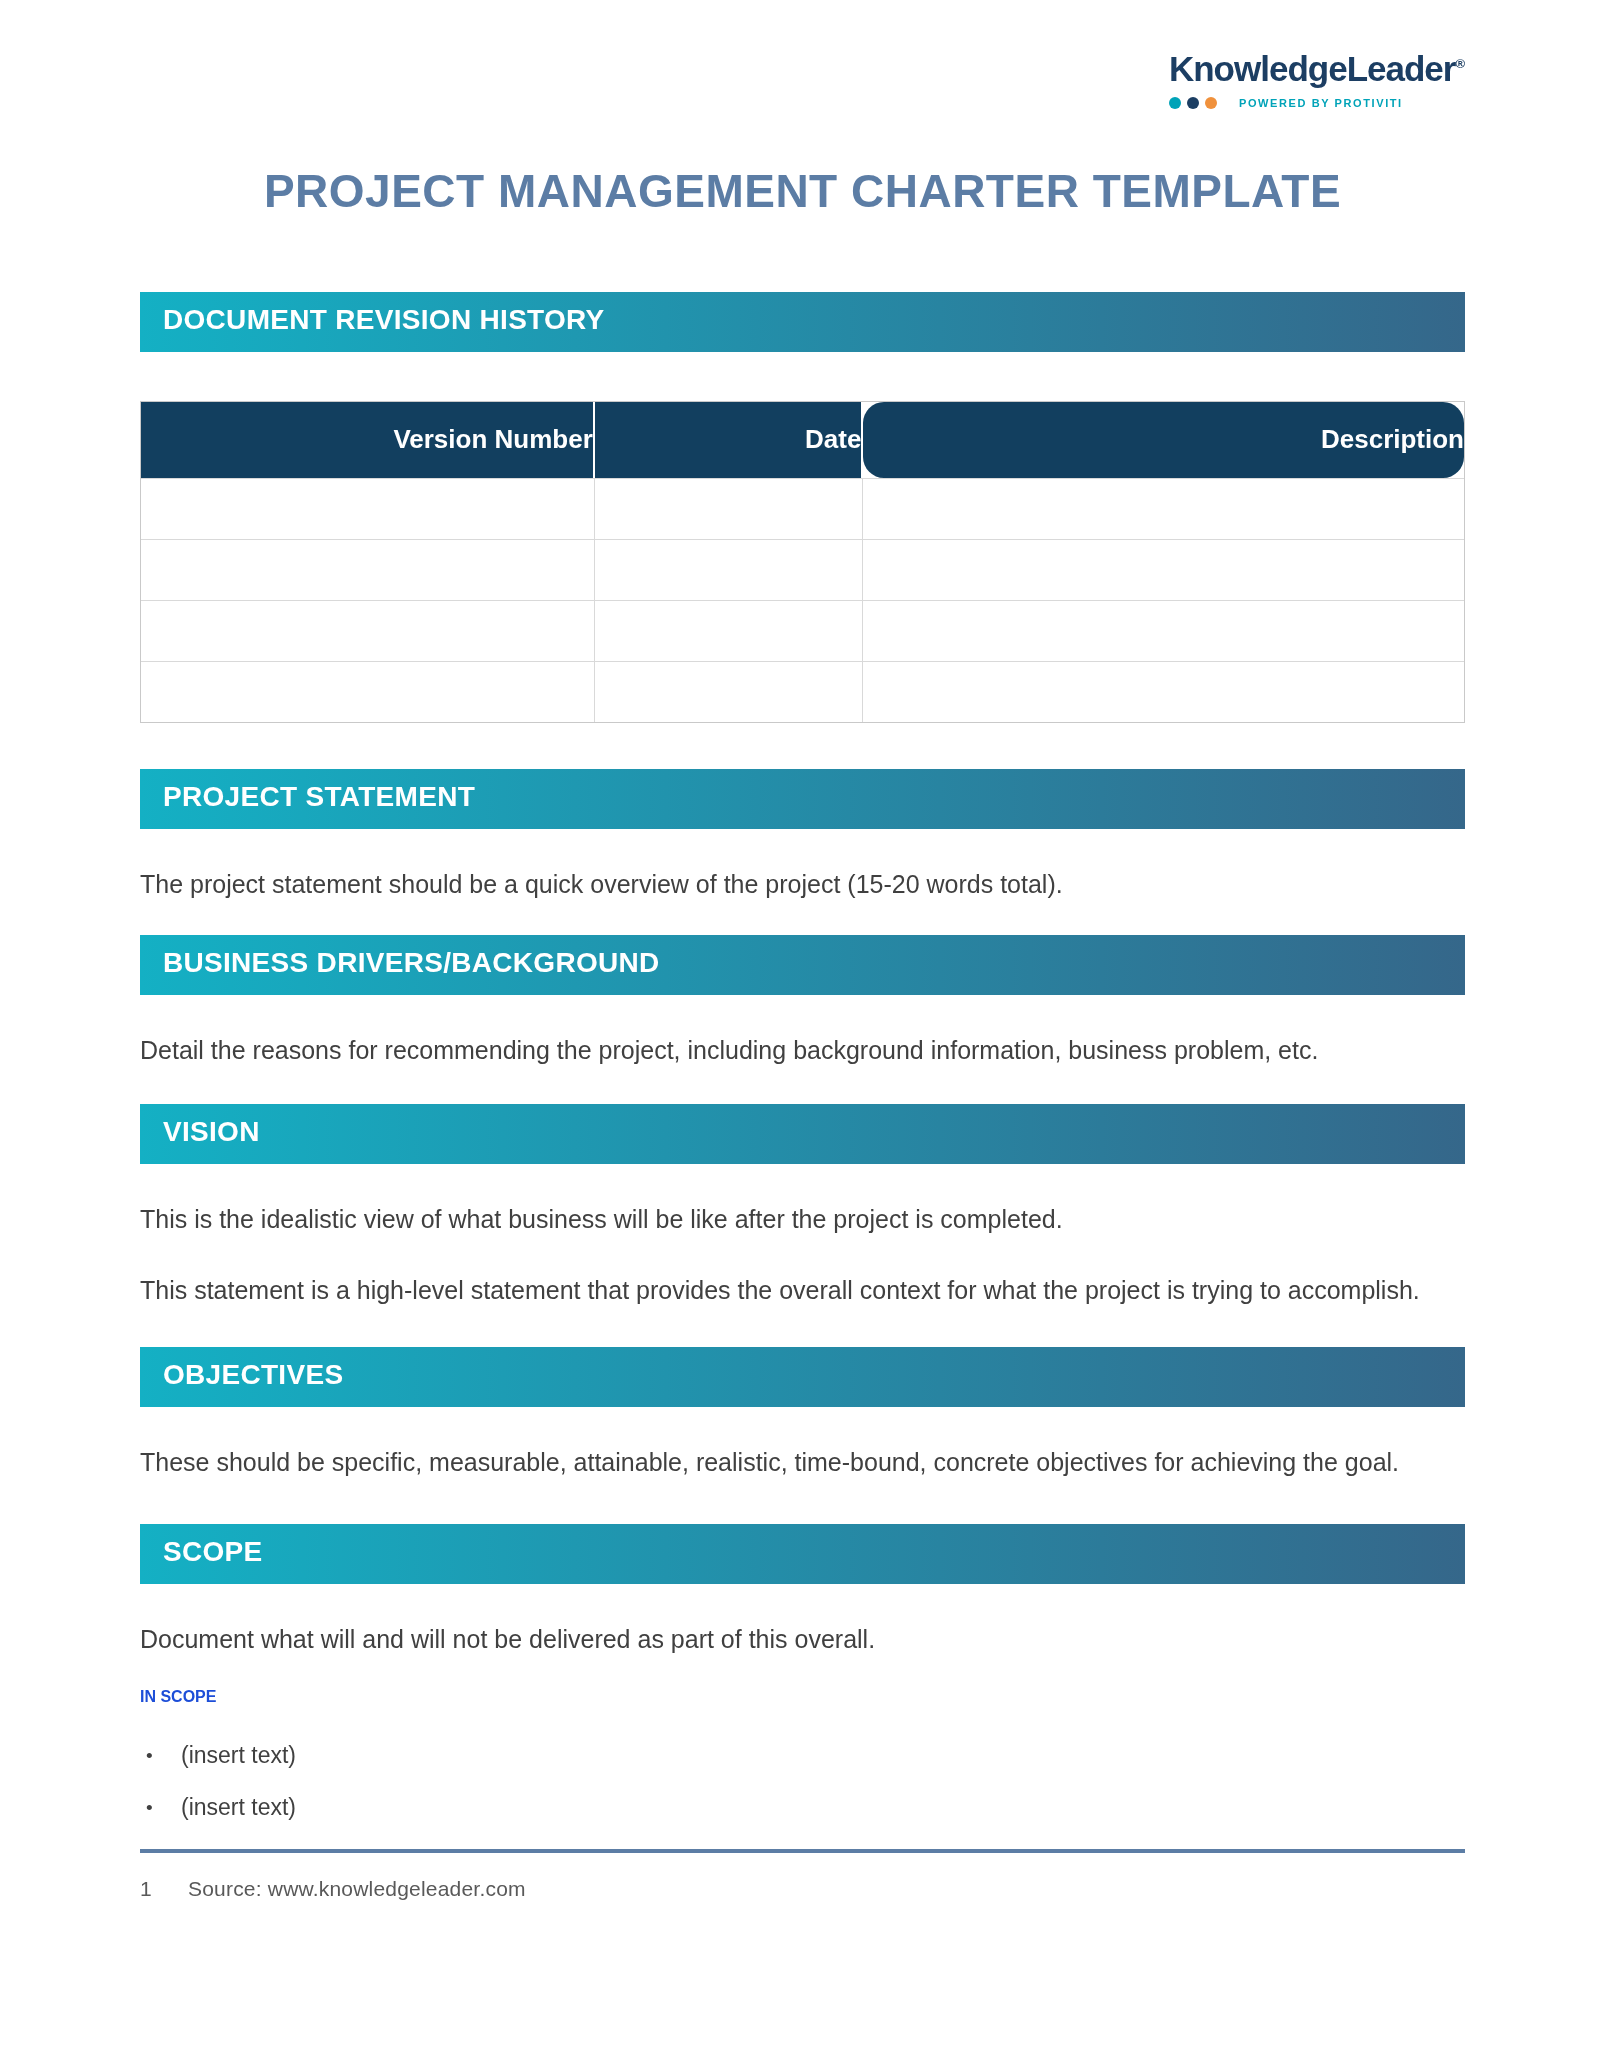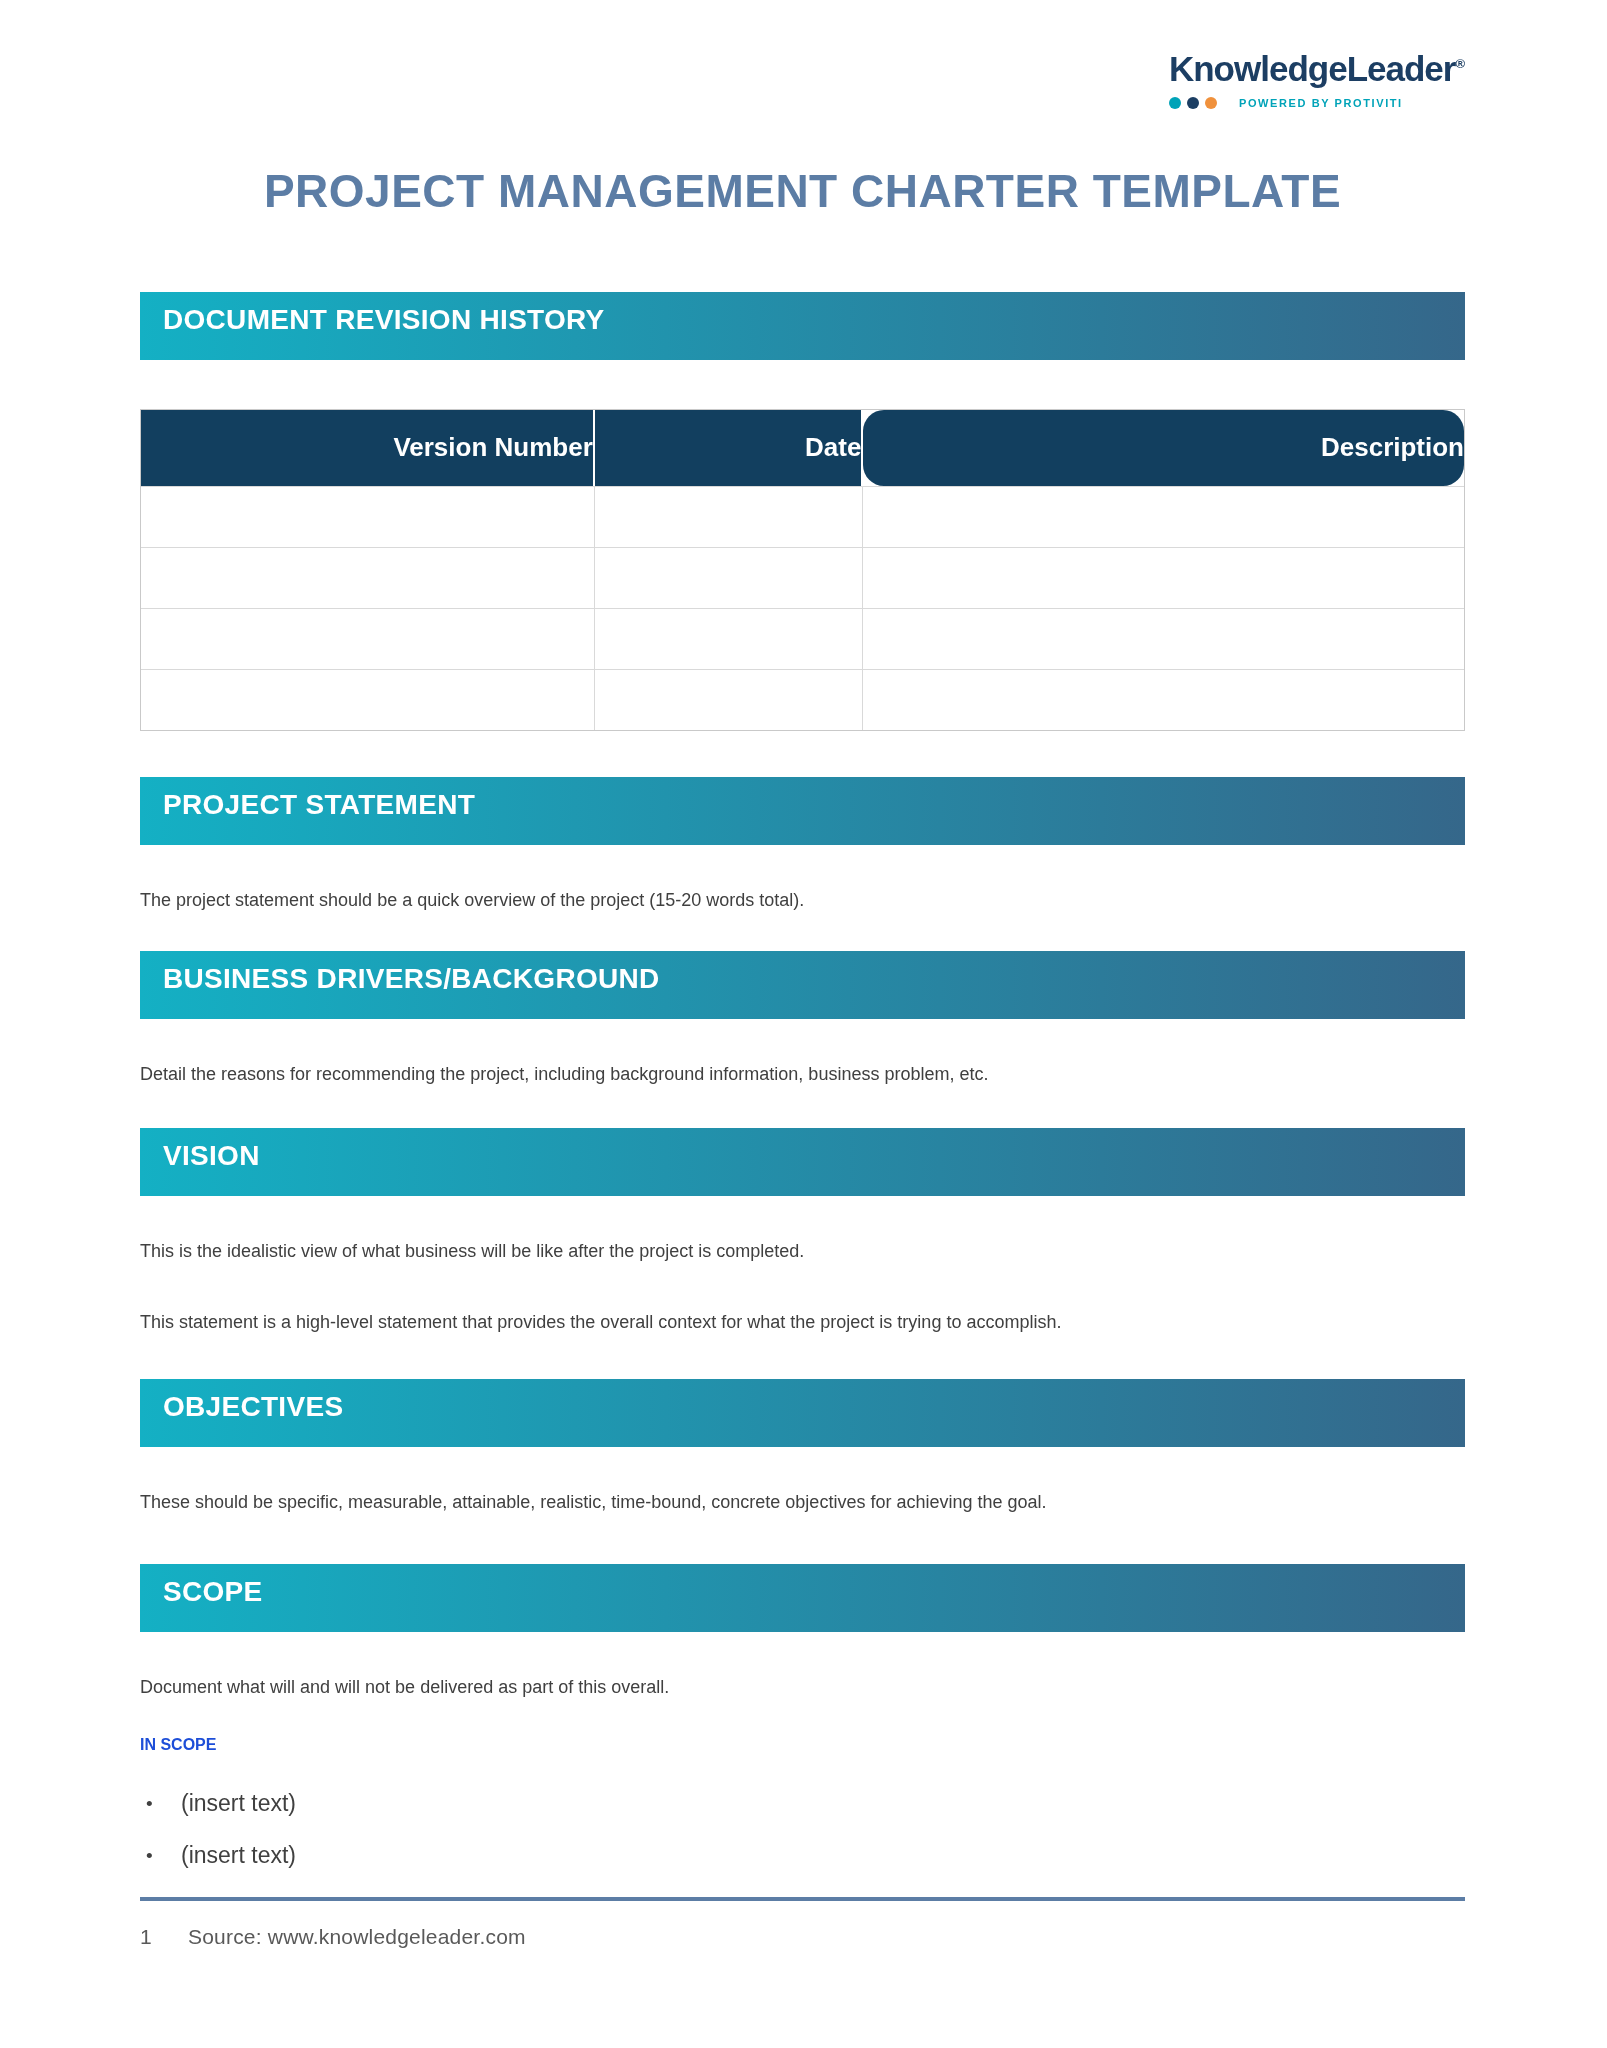--- a/index.html
+++ b/index.html
@@ -31,21 +31,21 @@
     font-size:11px;font-weight:bold;color:var(--tagline-teal);
     letter-spacing:1.6px;margin-left:16px;white-space:nowrap;
   }
   
   .doc-title{
     margin-top:55px;text-align:center;font-size:46px;font-weight:bold;
     color:var(--title-blue);letter-spacing:.5px;line-height:54px;
   }
   
   .bar{
-    height:68px;line-height:56px;padding-left:23px;
+    height:60px;line-height:56px;padding-left:23px;
     background:linear-gradient(to right,var(--teal),var(--slate));
     color:#ffffff;font-size:28px;font-weight:bold;letter-spacing:.3px;
     white-space:nowrap;
   }
   .bar.first{margin-top:74px;}
   .bar.mt35{margin-top:35px;}
   .bar.mt38{margin-top:38px;}
   .bar.mt41{margin-top:41px;}
   .bar.mt46{margin-top:46px;}
   
@@ -59,21 +59,21 @@
     height:76px;text-align:right;border-right:2px solid #ffffff;
   }
   table.rev th:last-child{border-right:none;border-radius:21px;}
   table.rev td{
     height:61px;background:#ffffff;
     border-right:1px solid #d9d9d9;border-top:1px solid #d9d9d9;
   }
   table.rev td:last-child{border-right:none;}
   
   .body-text{
-    margin-top:40px;font-size:18px;line-height:31px;color:var(--body-gray);
+    margin-top:40px;font-size:25px;line-height:31px;color:var(--body-gray);
     max-width:1290px;
   }
   .sub-heading{
     margin-top:27px;font-size:16px;font-weight:bold;color:#1d4ed8;line-height:30px;
   }
   .bullet-list{margin-top:28px;}
   .bullet-item{display:flex;font-size:23px;line-height:31px;color:var(--body-gray);margin-bottom:21px;}
   .bullet-glyph{width:22px;flex:0 0 22px;margin-left:6px;font-size:19px;color:var(--body-gray);}
   .bullet-text{padding-left:13px;}
   

